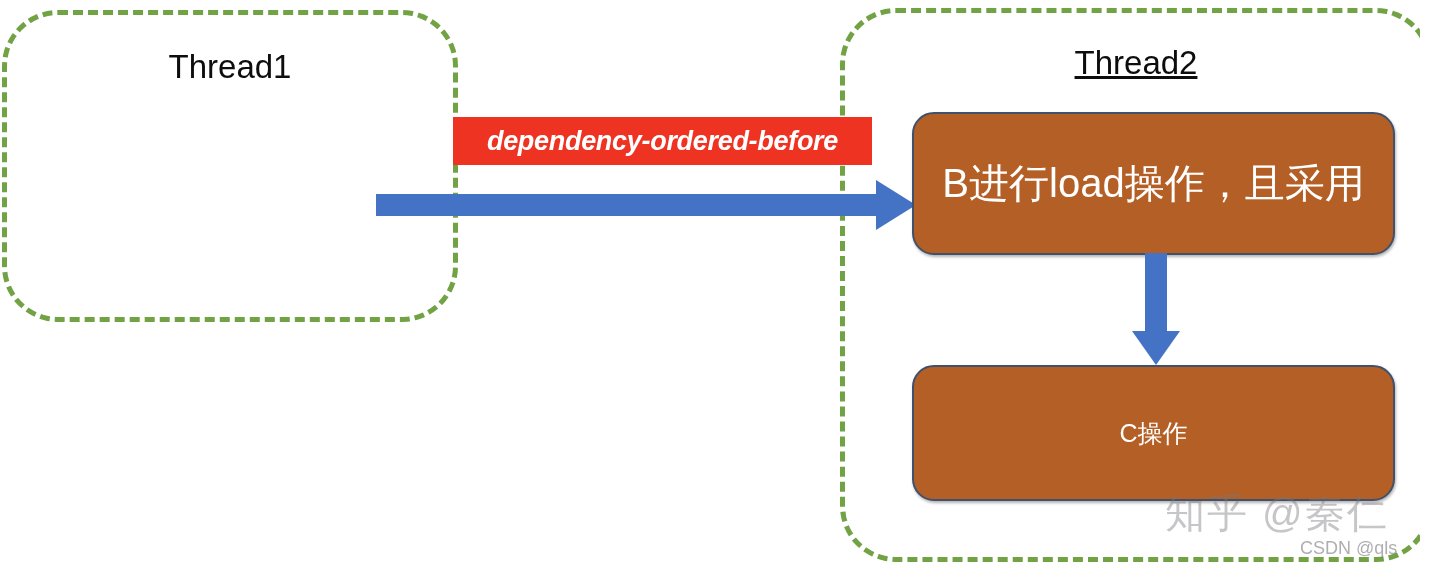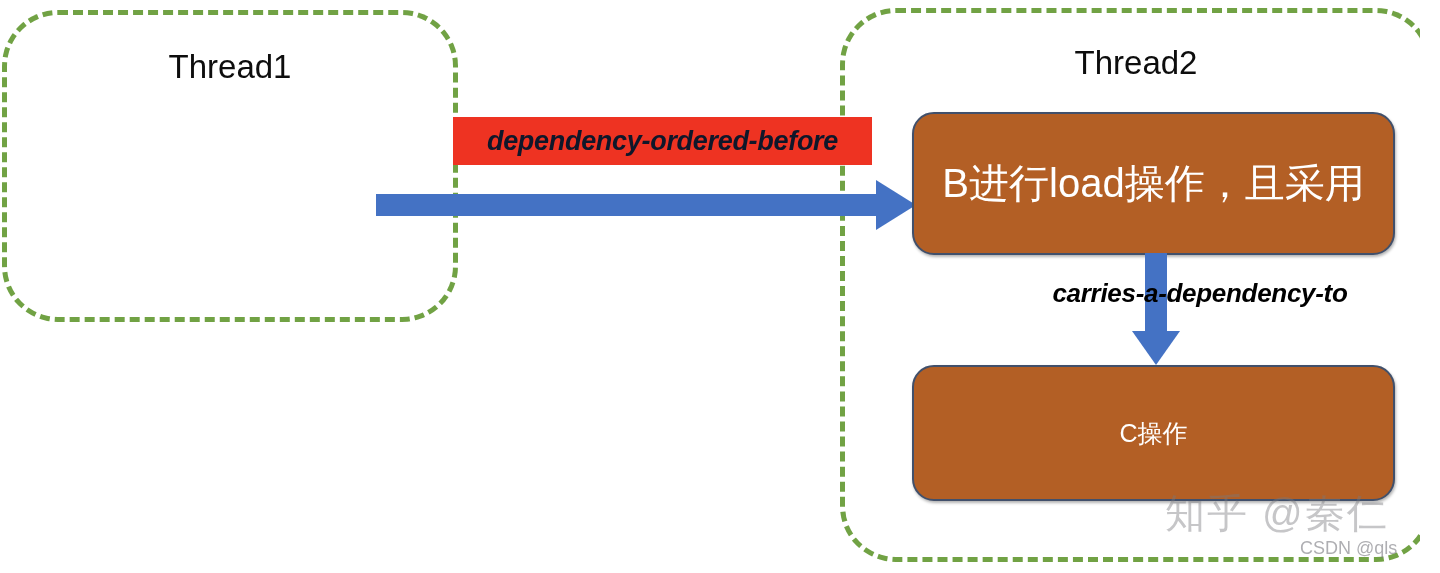--- a/index.html
+++ b/index.html
@@ -33,21 +33,21 @@
   .thread-title {
     position: absolute;
     font-size: 33px;
     font-weight: 400;
     color: #0d0d0d;
     letter-spacing: 0px;
     white-space: nowrap;
     text-align: center;
   }
   #thread1-title { left: 2px;   top: 48px; width: 456px; }
-  #thread2-title { left: 840px; top: 44px; width: 592px; }
+  #thread2-title { left: 840px; top: 44px; width: 592px; text-decoration: underline; }
 
   
   .node {
     position: absolute;
     box-sizing: border-box;
     border-radius: 22px;
     display: flex;
     align-items: center;
     justify-content: center;
     text-align: center;
@@ -69,21 +69,21 @@
   #node-c { left: 912px; top: 365px; width: 483px; height: 136px; font-size: 25px; }
 
   
   #red-label {
     position: absolute;
     left: 453px;
     top: 117px;
     width: 419px;
     height: 48px;
     background: #ee3322;
-    color: #0f172a;
+    color: #ffffff;
     font-size: 27px;
     font-style: italic;
     font-weight: bold;
     display: flex;
     align-items: center;
     justify-content: center;
     letter-spacing: -0.3px;
     white-space: nowrap;
   }
 
@@ -154,21 +154,20 @@
     <span>
       <span>B进行load操作，且采用</span><br>
     </span>
   </div>
 
   <svg id="arrow-vertical" class="arrow-svg" width="72" height="116">
     <rect x="25" y="0" width="22" height="86" fill="#4472c4"></rect>
     <polygon points="12,78 60,78 36,112" fill="#4472c4"></polygon>
   </svg>
 
-  <div id="vert-label">carries-a-dependency-to</div>
 
   <div id="node-c" class="node node-orange">
     <span>C操作</span>
   </div>
 
   <div id="zhihu-watermark">知乎 @秦仁</div>
   <div id="csdn-watermark">CSDN @qls</div>
 
 </div>
 

